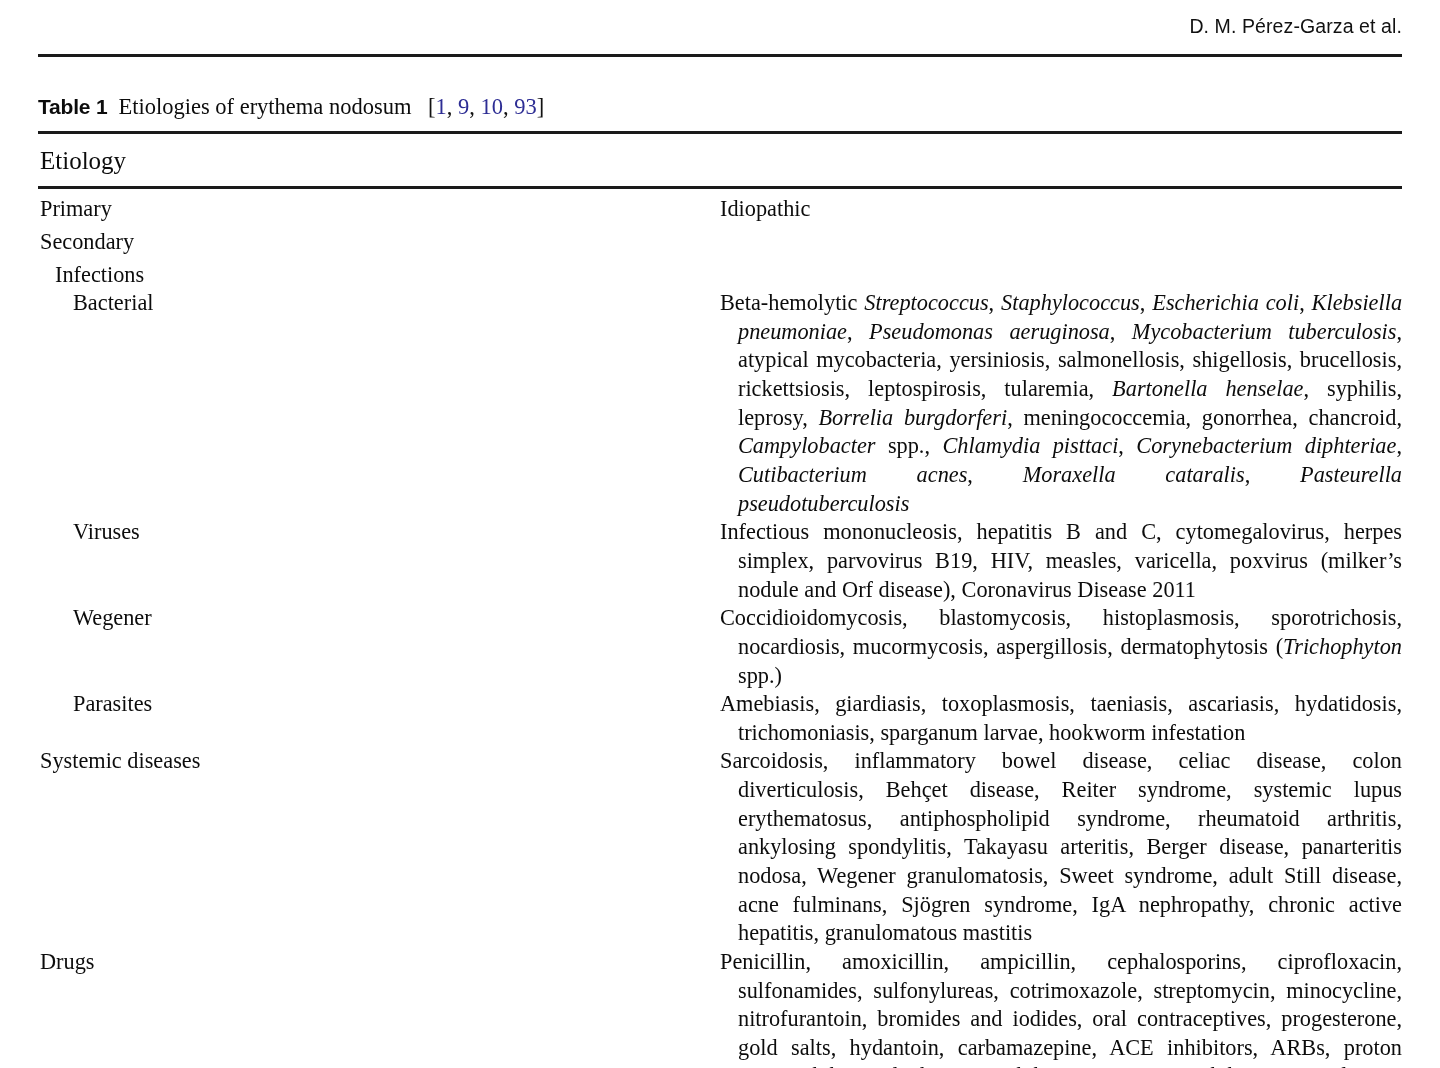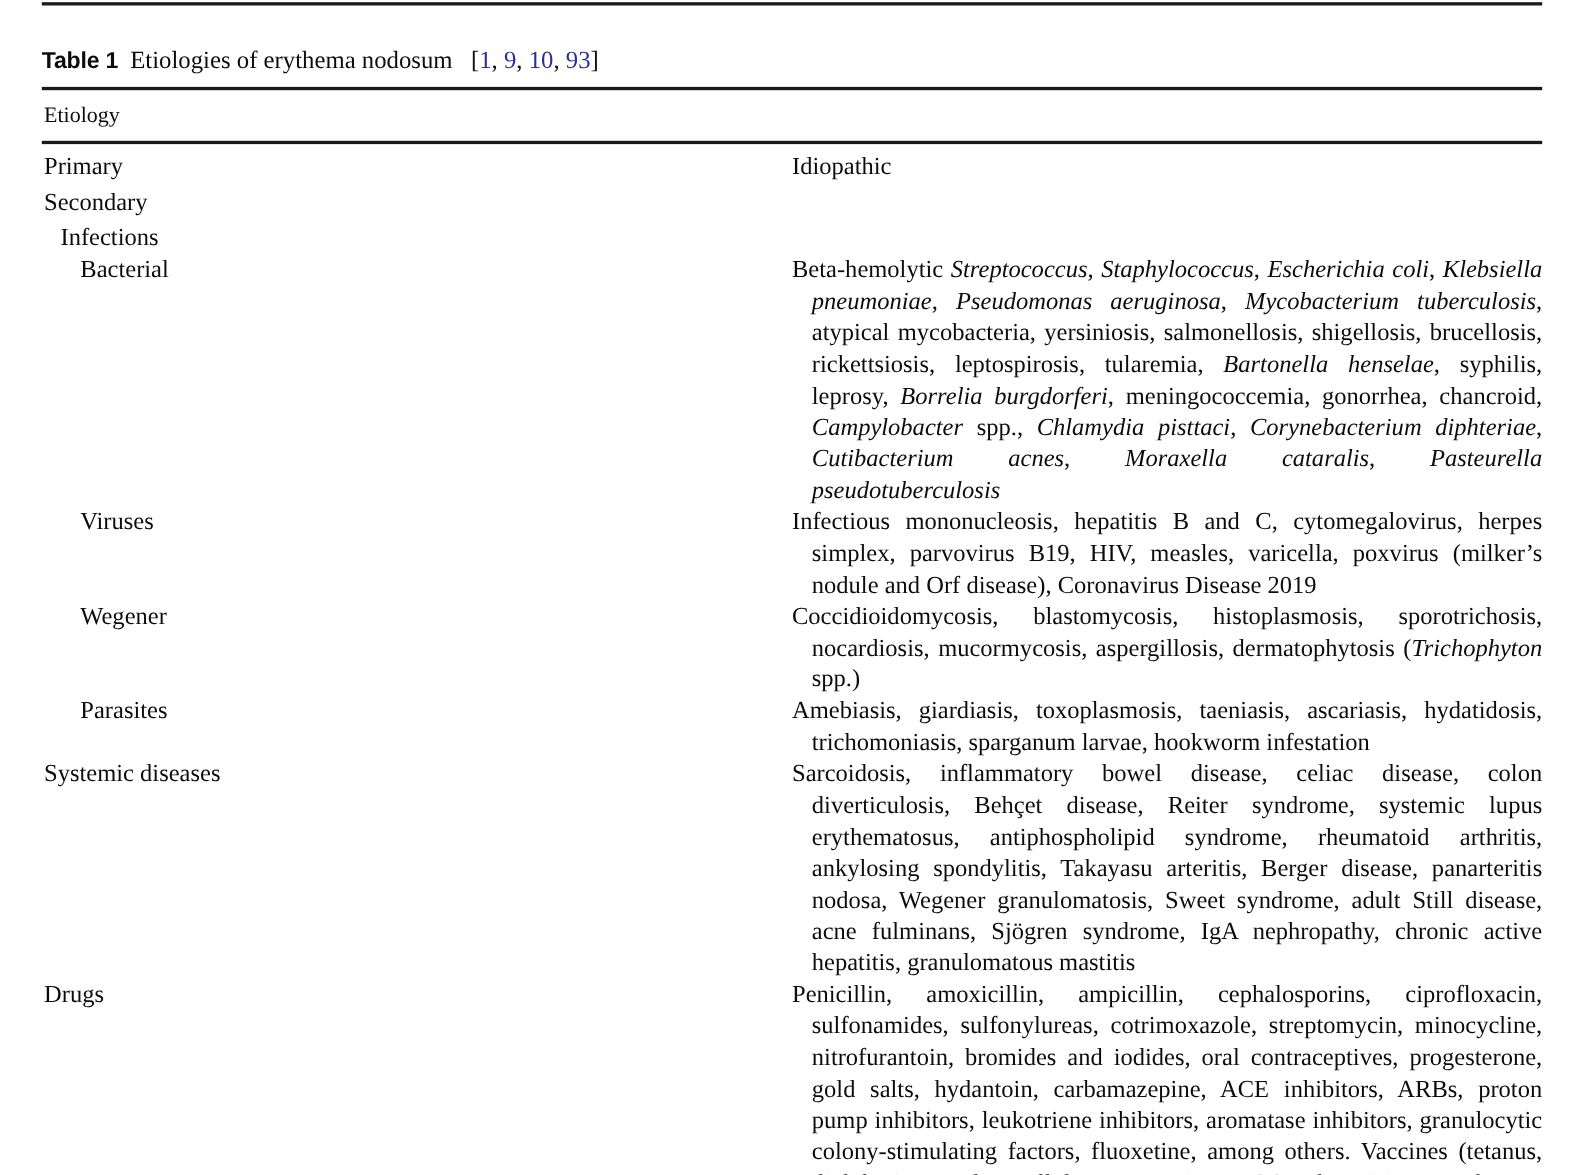--- a/index.html
+++ b/index.html
@@ -65,21 +65,21 @@
   .rule-top {
     border-top: 3.2px solid #1a1a1a;
     margin-top: 11px;
   }
   .rule-mid {
     border-top: 3.2px solid #1a1a1a;
   }
 
   
   .thead-cell {
-    font-size: 20px;
+    font-size: 25px;
     padding: 11px 0 10px 2px;
     line-height: 1.25;
   }
   table.etio {
     width: 100%;
     border-collapse: collapse;
     table-layout: fixed;
   }
   table.etio td {
     vertical-align: top;
@@ -114,20 +114,23 @@
   .lvl1 { padding-left: 17px; }
   .lvl2 { padding-left: 35px; text-align: right; }
   i.sp { font-style: italic; }
   .spacer-row td { height: 6px; padding: 0; }
 </style>
 </head>
 <body>
 
 <div class="page">
 
+  <div class="runhead">
+    <span class="runhead-text">D. M. Pérez-Garza et al.</span>
+  </div>
   <div class="rule-head"></div>
 
   <div class="caption">
     <span class="tbl-num">Table 1</span><span class="cap-text">Etiologies of erythema nodosum</span><span class="cap-text" id="cap-cites"><span class="cite-plain"> [</span><span class="cite-link">1</span><span class="cite-plain">, </span><span class="cite-link">9</span><span class="cite-plain">, </span><span class="cite-link">10</span><span class="cite-plain">, </span><span class="cite-link">93</span><span class="cite-plain">]</span></span>
   </div>
 
   <div class="rule-top"></div>
 
   <div class="thead-cell">Etiology</div>
 
@@ -158,21 +161,21 @@
         </tr>
         <tr>
           <td class="label"><span class="lvl2" style="display: inline-block;">Bacterial</span></td>
           <td class="desc">
             <span class="body">Beta-hemolytic <i class="sp">Streptococcus</i>, <i class="sp">Staphylococcus</i>, <i class="sp">Escherichia coli</i>, <i class="sp">Klebsiella pneumoniae</i>, <i class="sp">Pseudomonas aeruginosa</i>, <i class="sp">Mycobacterium tuberculosis</i>, atypical mycobacteria, yersiniosis, salmonellosis, shigellosis, brucellosis, rickettsiosis, leptospirosis, tularemia, <i class="sp">Bartonella henselae</i>, syphilis, leprosy, <i class="sp">Borrelia burgdorferi</i>, meningococcemia, gonorrhea, chancroid, <i class="sp">Campylobacter</i> spp., <i class="sp">Chlamydia pisttaci</i>, <i class="sp">Corynebacterium diphteriae</i>, <i class="sp">Cutibacterium acnes</i>, <i class="sp">Moraxella cataralis</i>, <i class="sp">Pasteurella pseudotuberculosis</i></span>
           </td>
         </tr>
         <tr>
           <td class="label"><span class="lvl2" style="display: inline-block;">Viruses</span></td>
           <td class="desc">
-            <span class="body">Infectious mononucleosis, hepatitis B and C, cytomegalovirus, herpes simplex, parvovirus B19, HIV, measles, varicella, poxvirus (milker’s nodule and Orf disease), Coronavirus Disease 2019</span>
+            <span class="body">Infectious mononucleosis, hepatitis B and C, cytomegalovirus, herpes simplex, parvovirus B19, HIV, measles, varicella, poxvirus (milker’s nodule and Orf disease), Coronavirus Disease 2011</span>
           </td>
         </tr>
         <tr>
           <td class="label"><span class="lvl2" style="display: inline-block;">Wegener</span></td>
           <td class="desc">
             <span class="body">Coccidioidomycosis, blastomycosis, histoplasmosis, sporotrichosis, nocardiosis, mucormycosis, aspergillosis, dermatophytosis (<i class="sp">Trichophyton</i> spp.)</span>
           </td>
         </tr>
         <tr>
           <td class="label"><span class="lvl2" style="display: inline-block;">Parasites</span></td>

